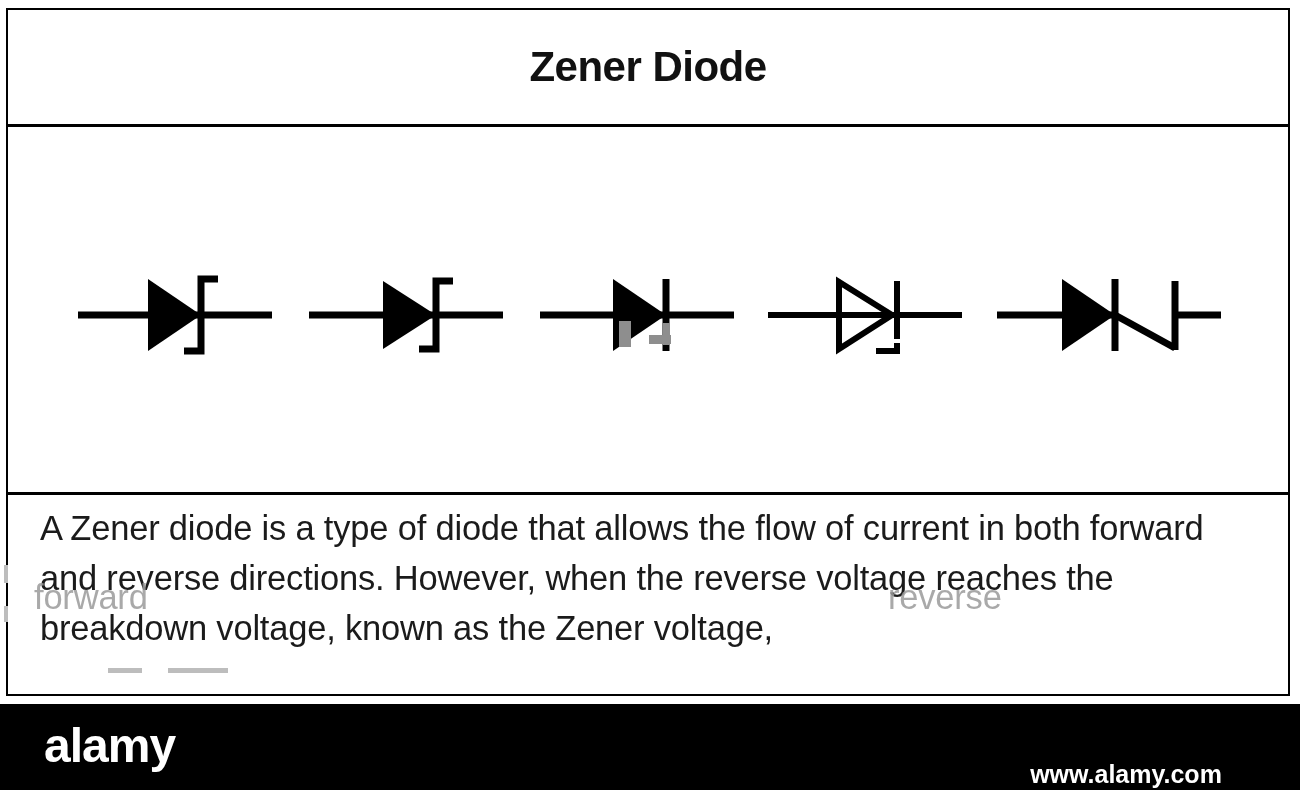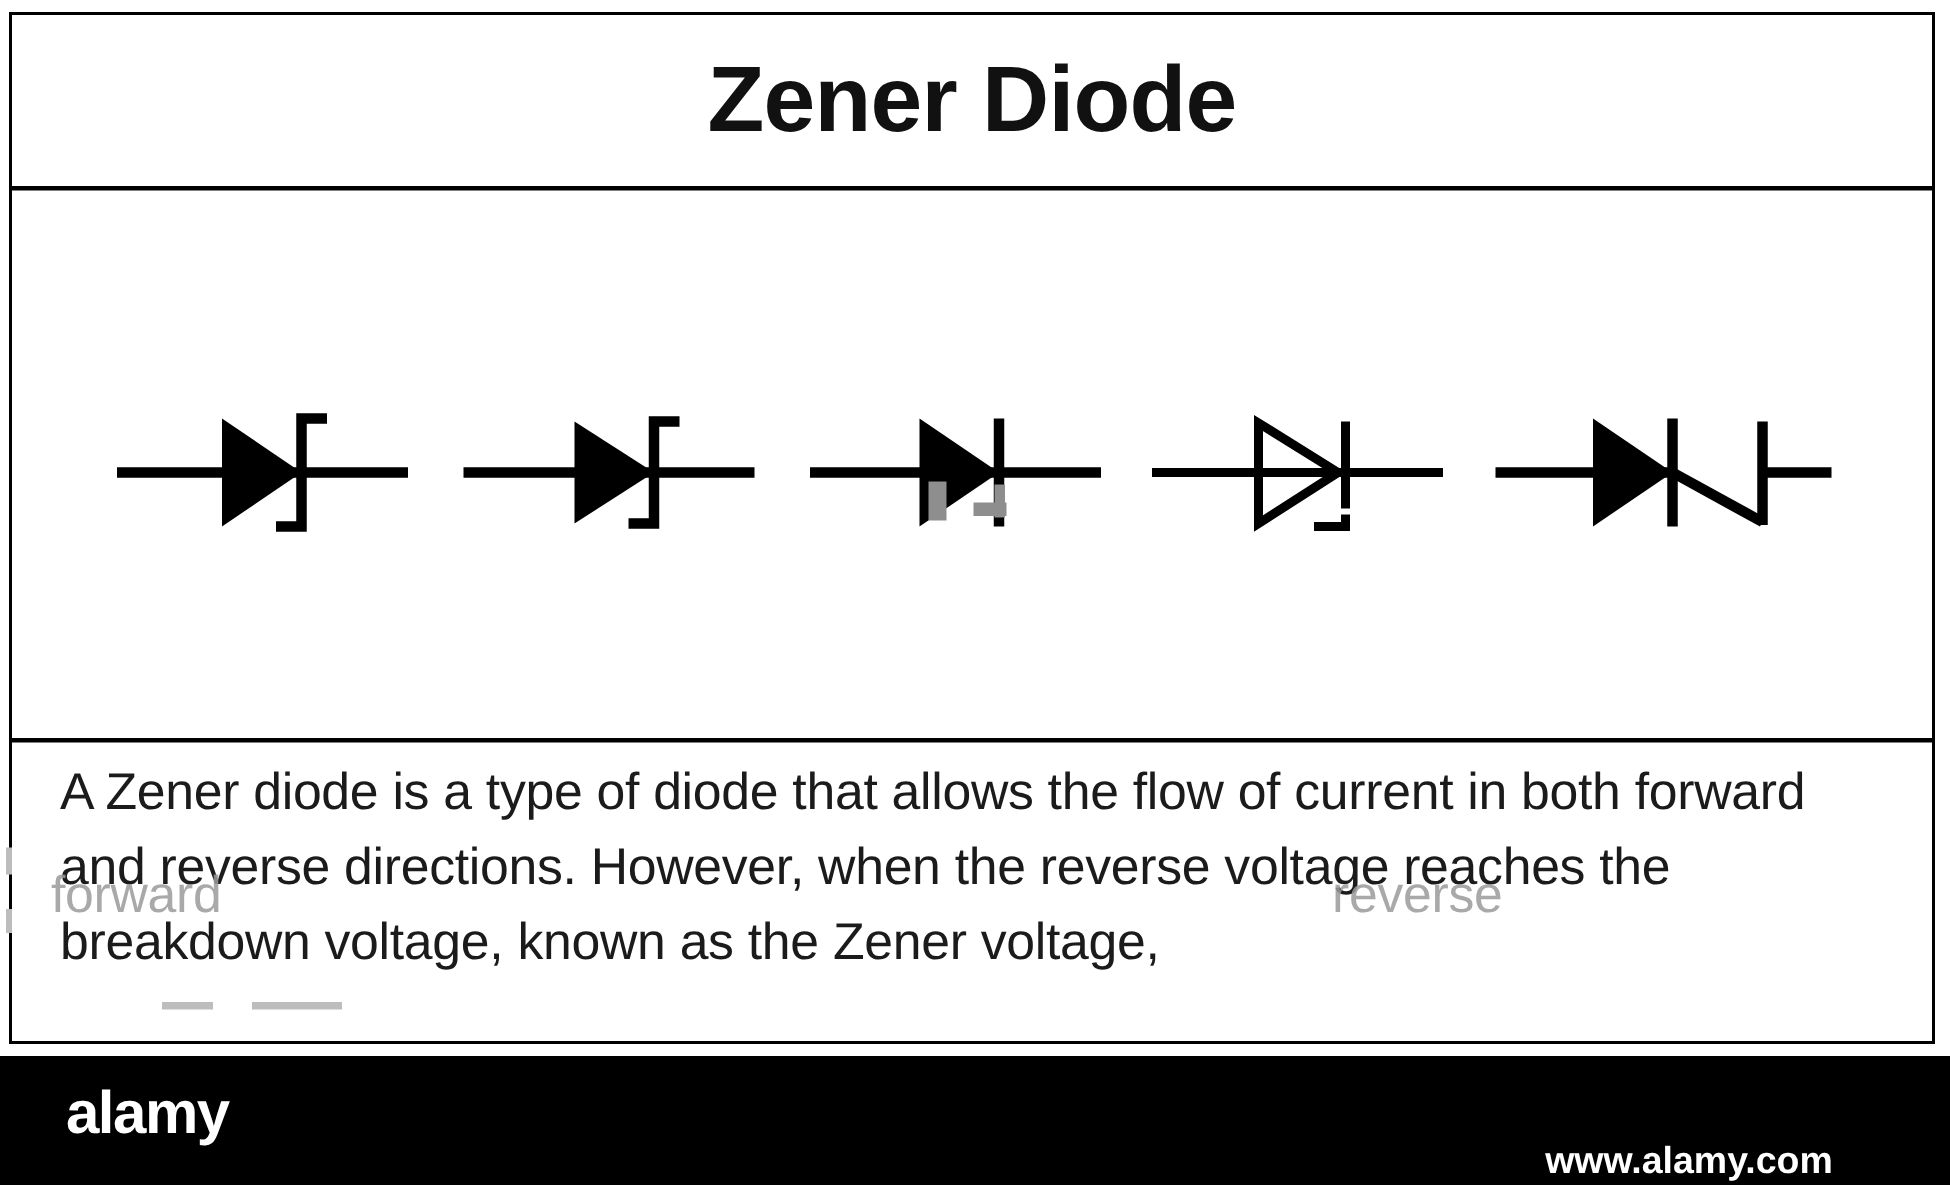--- a/index.html
+++ b/index.html
@@ -42,21 +42,21 @@
     top: 0;
     width: 100%;
     height: 117px;
     border-bottom: 3px solid #000000;
     box-sizing: border-box;
     display: flex;
     align-items: center;
     justify-content: center;
   }
   .title-text {
-    font-size: 62px;
+    font-size: 42px;
     font-weight: bold;
     color: #111111;
     letter-spacing: -0.5px;
     line-height: 1;
     white-space: nowrap;
   }
 
   
   .symbols-band {
     position: absolute;
@@ -129,21 +129,21 @@
     top: 704px;
     width: 1300px;
     height: 86px;
     background: #000000;
   }
   .footer-logo {
     position: absolute;
     left: 44px;
     top: 18px;
     color: #ffffff;
-    font-size: 40px;
+    font-size: 48px;
     font-weight: bold;
     letter-spacing: -1px;
     line-height: 1;
   }
   .footer-right {
     position: absolute;
     right: 24px;
     top: 16px;
     text-align: center;
     width: 300px;

